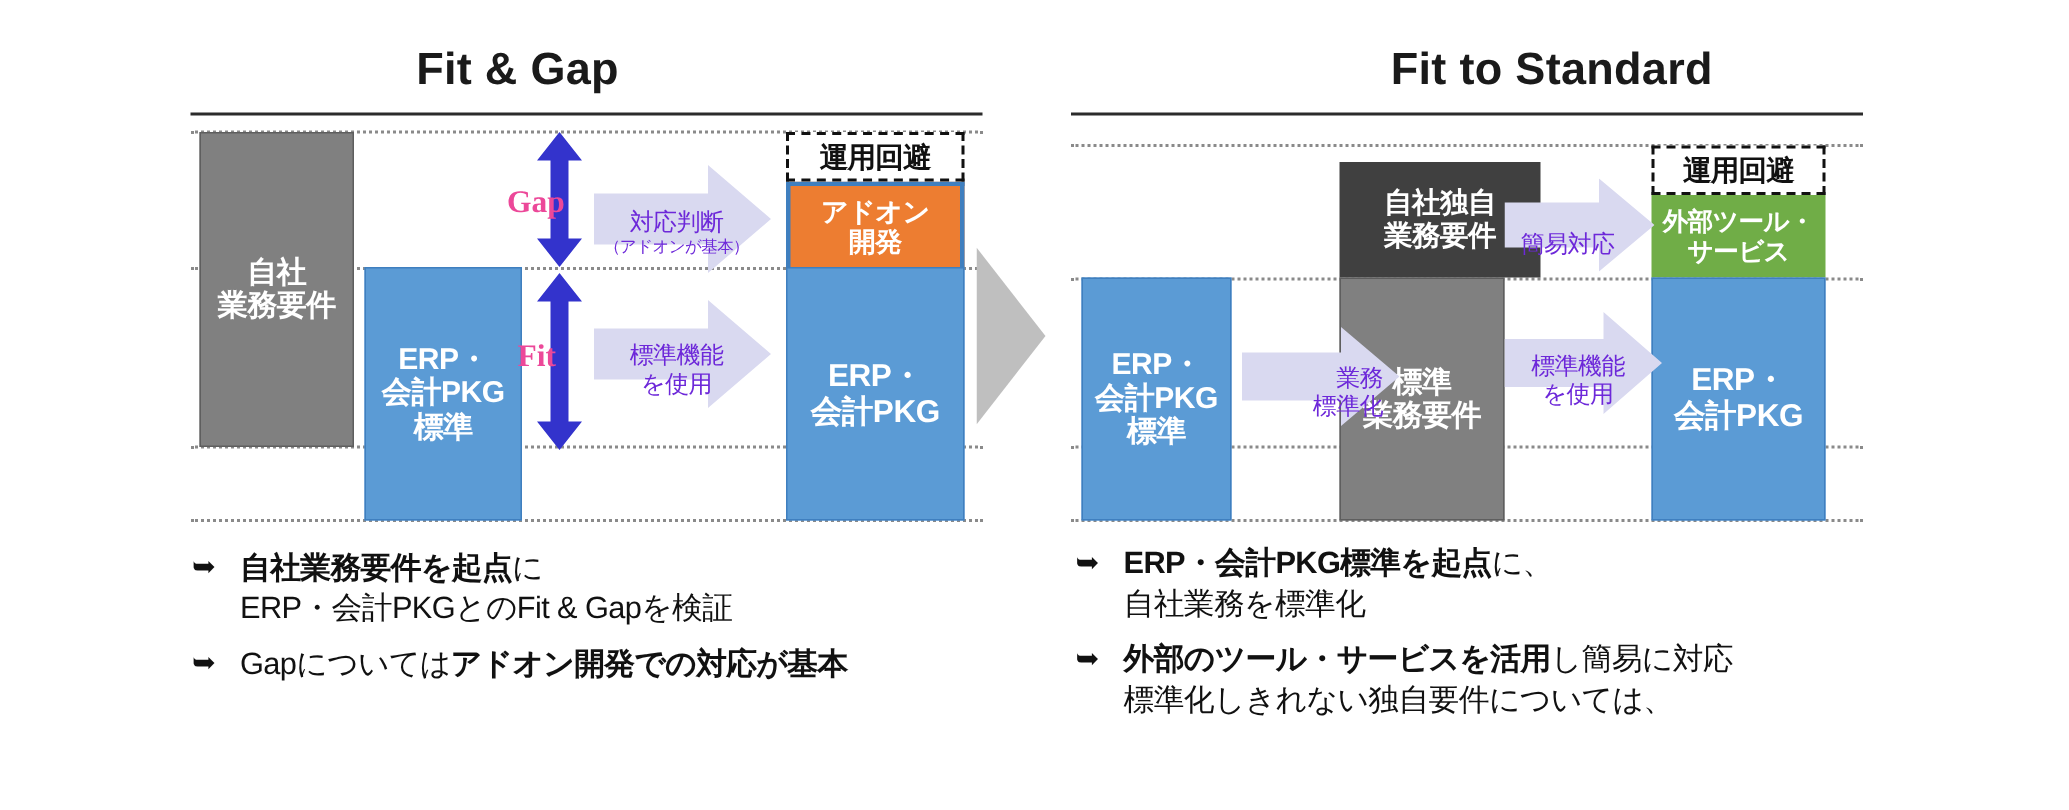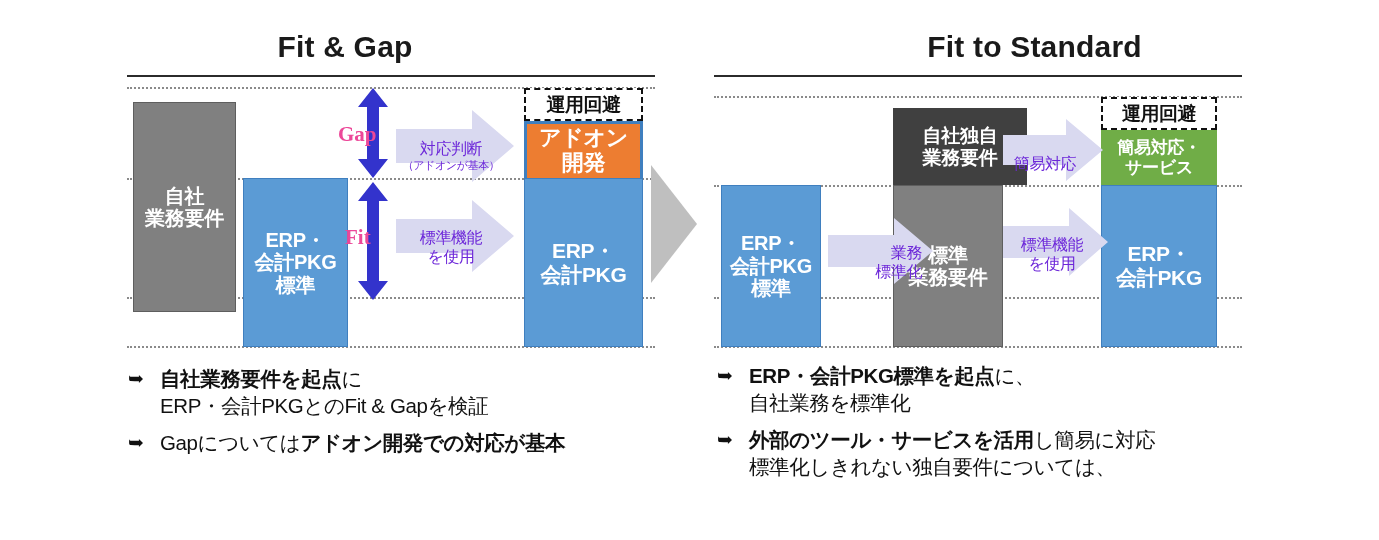--- a/index.html
+++ b/index.html
@@ -114,21 +114,21 @@
 <div class="panel" id="panel-left">
 
   <div class="panel-title">Fit &amp; Gap</div>
   <div class="title-rule" id="rule-left"></div>
 
   <div class="guide" style="left:127px;top:87px;width:528px;"></div>
   <div class="guide" style="left:127px;top:178px;width:528px;"></div>
   <div class="guide" style="left:127px;top:297px;width:528px;"></div>
   <div class="guide" style="left:127px;top:346px;width:528px;"></div>
 
-  <div class="block blk-gray-mid" style="left:133px;top:102px;width:103px;height:210px;font-size:20px;">
+  <div class="block blk-gray-mid" style="left:133px;top:88px;width:103px;height:210px;font-size:20px;">
     <span class="ln">自社</span>
     <span class="ln">業務要件</span>
   </div>
 
   <div class="block blk-blue" style="left:243px;top:178px;width:105px;height:169px;font-size:20px;">
     <span class="ln">ERP・</span>
     <span class="ln">会計PKG</span>
     <span class="ln">標準</span>
   </div>
 
@@ -153,21 +153,21 @@
   <svg class="larrow" style="left:396px;top:200px;" width="118" height="72" viewBox="0 0 118 72">
     <polygon points="0,19 76,19 76,0 118,36 76,72 76,53 0,53" fill="#D9D9F0"></polygon>
   </svg>
   <div class="larrow-text" style="left:400px;top:213px;width:102px;">
     <span>標準機能</span>
     <span class="sub" style="font-size:16px;">を使用</span>
   </div>
 
   <div class="dashed-label" style="left:524px;top:88px;width:119px;height:33px;">運用回避</div>
 
-  <div class="block blk-orange" style="left:524px;top:121px;width:119px;height:57px;font-size:22px;">
+  <div class="block blk-orange" style="left:524px;top:121px;width:119px;height:57px;font-size:18px;">
     <span class="ln">アドオン</span>
     <span class="ln">開発</span>
   </div>
 
   <div class="block blk-blue" style="left:524px;top:178px;width:119px;height:169px;font-size:21px;">
     <span class="ln">ERP・</span>
     <span class="ln">会計PKG</span>
   </div>
 
   <div class="bullets" id="bullets-left">
@@ -232,21 +232,21 @@
     <polygon points="0,18 66,18 66,0 105,34 66,68 66,50 0,50" fill="#D9D9F0"></polygon>
   </svg>
   <div class="larrow-text" style="left:314px;top:220px;width:96px;">
     <span>標準機能</span>
     <span class="sub" style="font-size:16px;">を使用</span>
   </div>
 
   <div class="dashed-label" style="left:411px;top:97px;width:116px;height:33px;">運用回避</div>
 
   <div class="block blk-green" style="left:411px;top:130px;width:116px;height:55px;font-size:17px;">
-    <span class="ln">簡易対応・</span>
+    <span class="ln">外部ツール・</span>
     <span class="ln">サービス</span>
   </div>
 
   <div class="block blk-blue" style="left:411px;top:185px;width:116px;height:162px;font-size:21px;">
     <span class="ln">ERP・</span>
     <span class="ln">会計PKG</span>
   </div>
 
   <div class="bullets" id="bullets-right" style="left:25px;top:362px;width:600px;">
     <div class="bullet">

